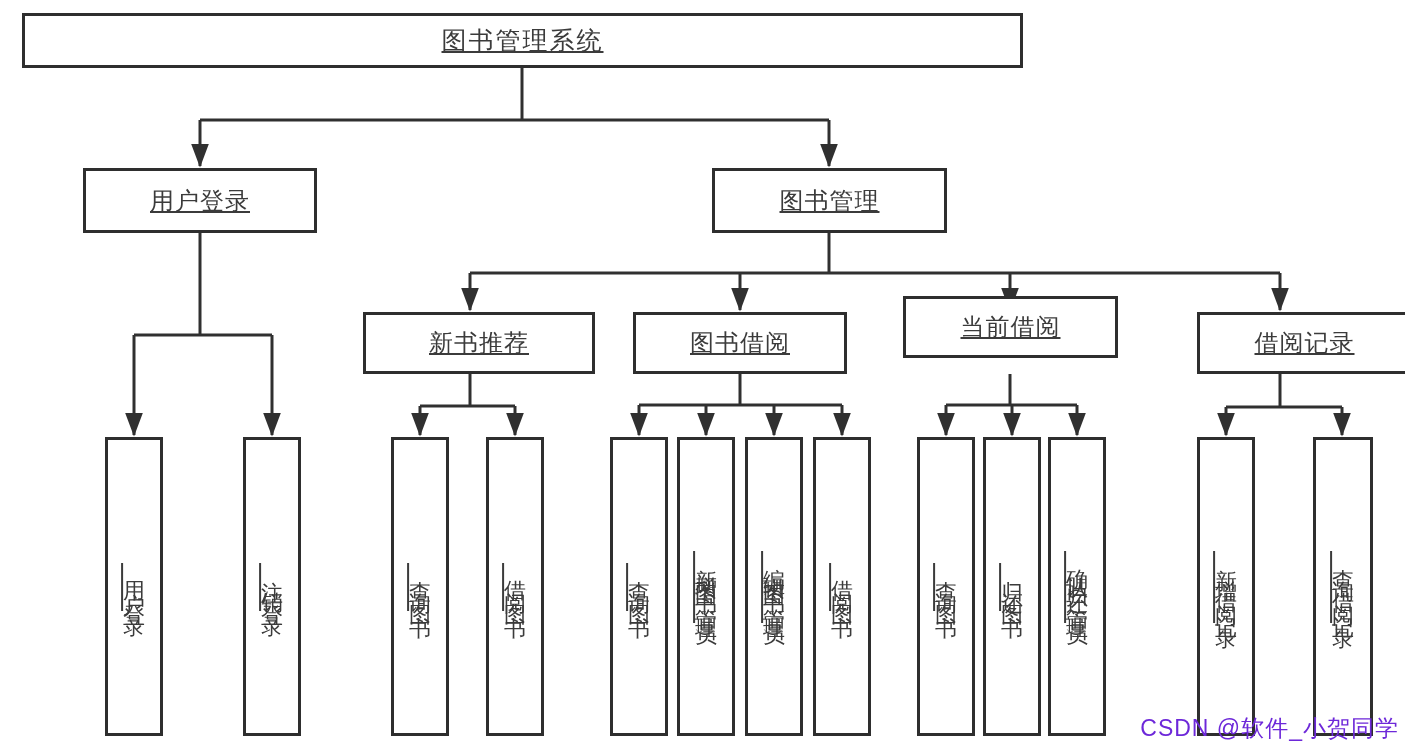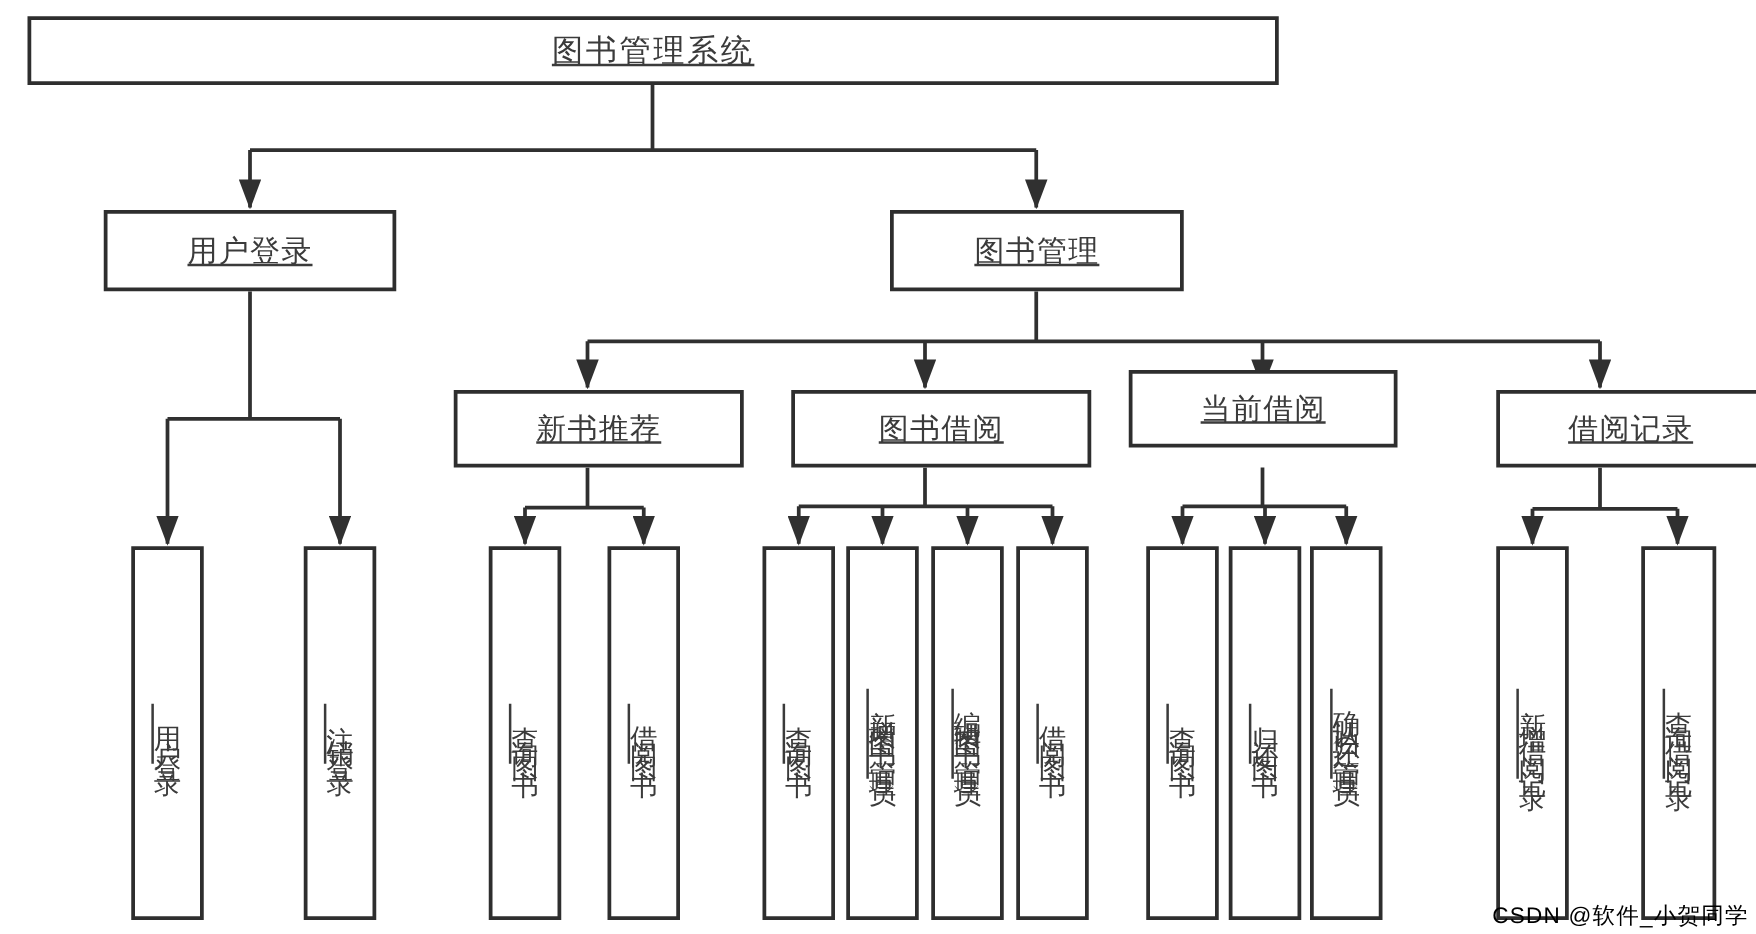--- a/index.html
+++ b/index.html
@@ -43,22 +43,22 @@
     letter-spacing:12px;
     line-height:1.1;
   }
   .node.leaf-long{
     letter-spacing:8px;
   }
   .watermark{
     position:absolute;
     right:6px;
     bottom:3px;
-    font-size:18px;
-    color:#000000;
+    font-size:23px;
+    color:#6d28d9;
     letter-spacing:1px;
     z-index:5;
     white-space:nowrap;
   }
 </style>
 </head>
 <body>
 
 <div class="canvas">
 
@@ -111,21 +111,21 @@
       <path d="M1342,407 V435" marker-end="url(#arrow)"></path>
     </g>
   </svg>
 
   <div class="node h title" style="left:22px;top:13px;width:1001px;height:55px;">图书管理系统</div>
 
   <div class="node h" style="left:83px;top:168px;width:234px;height:65px;">用户登录</div>
   <div class="node h" style="left:712px;top:168px;width:235px;height:65px;">图书管理</div>
 
   <div class="node h" style="left:363px;top:312px;width:232px;height:62px;">新书推荐</div>
-  <div class="node h" style="left:633px;top:312px;width:240px;height:62px;">图书借阅</div>
+  <div class="node h" style="left:633px;top:312px;width:214px;height:62px;">图书借阅</div>
   <div class="node h" style="left:903px;top:296px;width:215px;height:62px;">当前借阅</div>
   <div class="node h" style="left:1173px;top:312px;width:215px;height:62px;margin-left:24px;">借阅记录</div>
 
   <div class="node leaf" style="left:105px;top:437px;width:58px;height:299px;">用户登录</div>
   <div class="node leaf" style="left:243px;top:437px;width:58px;height:299px;">注销登录</div>
 
   <div class="node leaf" style="left:391px;top:437px;width:58px;height:299px;">查询图书</div>
   <div class="node leaf" style="left:486px;top:437px;width:58px;height:299px;">借阅图书</div>
 
   <div class="node leaf" style="left:610px;top:437px;width:58px;height:299px;">查询图书</div>

